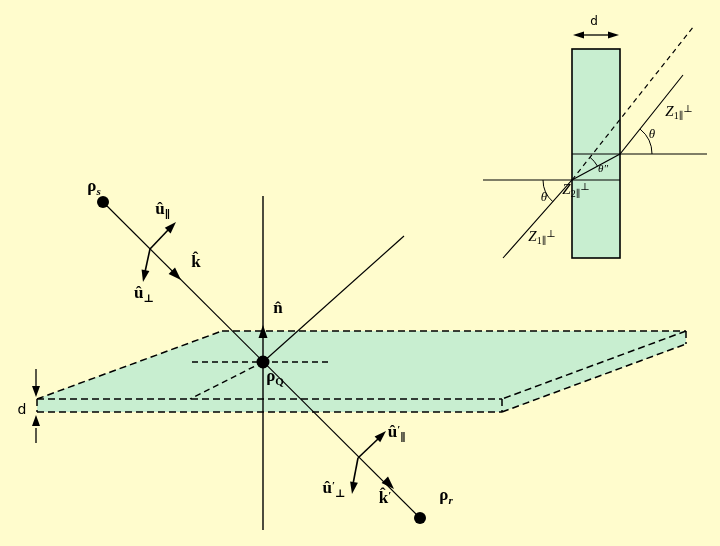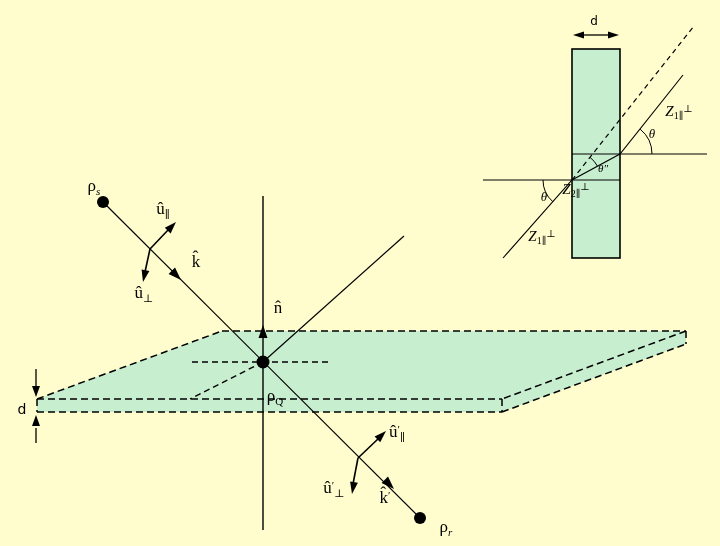--- a/index.html
+++ b/index.html
@@ -1,19 +1,19 @@
 <!DOCTYPE html>
 <html style="--bg: #FFFCCD; --slab: #C8EED0; --ink: #000000;"><head>
 <meta charset="utf-8">
 <style>
   html,body{margin:0;padding:0}
   .canvas{position:relative;width:720px;height:546px;background:var(--bg,#FFFCCD);overflow:hidden}
   .canvas > svg{position:absolute;left:0;top:0}
   .lbl{position:absolute;transform:translate(-50%,-50%);font-family:"Liberation Serif","DejaVu Serif",serif;color:#000;white-space:nowrap;line-height:1}
-  .vec{font-weight:normal;font-size:17px}
+  .vec{font-weight:bold;font-size:17px}
   .vec sub{font-size:11px;vertical-align:-4px}
   .vec sup{font-size:11px;vertical-align:4px}
   .it{font-style:italic}
   .th{font-style:italic;font-size:13px}
   .ths{font-size:11px}
   .imp{font-size:15px}
   .imp .zb{font-style:italic}
   .imp sub{font-size:10px;vertical-align:-3px}
   .imp sup{font-size:10px;vertical-align:4px}
   .dl{font-family:"DejaVu Sans","Liberation Sans",sans-serif;font-size:14px}
@@ -94,39 +94,39 @@
   </div>
 
   <div class="lbl vec" style="left:144px;top:294px">
     <span>û</span><sub>⊥</sub>
   </div>
 
   <div class="lbl vec" style="left:278px;top:307px">
     <span>n̂</span>
   </div>
 
-  <div class="lbl vec" style="left:275px;top:397px">
+  <div class="lbl vec" style="left:275px;top:377px">
     <span>ρ</span><sub>Q</sub>
   </div>
 
   <div class="lbl dl" style="left:22px;top:409px">d</div>
 
   <div class="lbl vec" style="left:397px;top:433px">
     <span>û</span><sup>′</sup><sub>∥</sub>
   </div>
 
   <div class="lbl vec" style="left:334px;top:489px">
     <span>û</span><sup>′</sup><sub>⊥</sub>
   </div>
 
   <div class="lbl vec" style="left:385px;top:497px">
     <span>k̂</span><sup>′</sup>
   </div>
 
-  <div class="lbl vec" style="left:446px;top:528px">
+  <div class="lbl vec" style="left:446px;top:496px">
     <span>ρ</span><sub class="it">r</sub>
   </div>
 
   <div class="lbl dl dli" style="left:594px;top:21px">d</div>
 
   <div class="lbl th" style="left:652px;top:133px">θ</div>
 
   <div class="lbl th ths" style="left:603px;top:168px">θ″</div>
 
   <div class="lbl th" style="left:544px;top:196px">θ</div>

